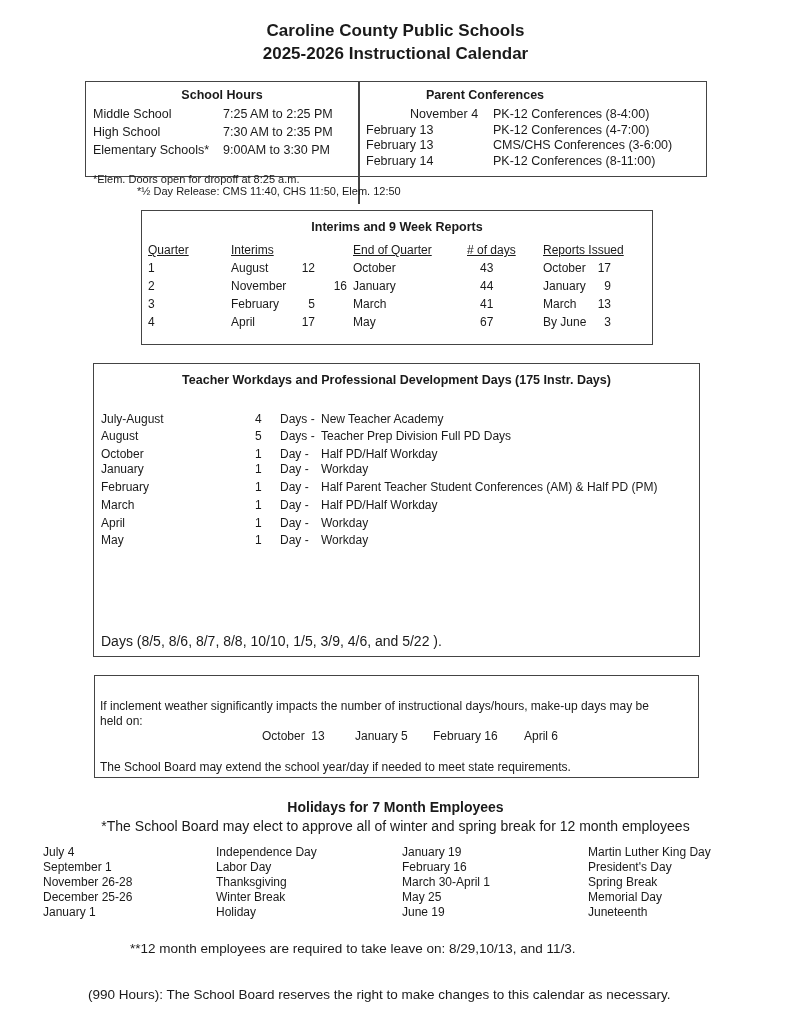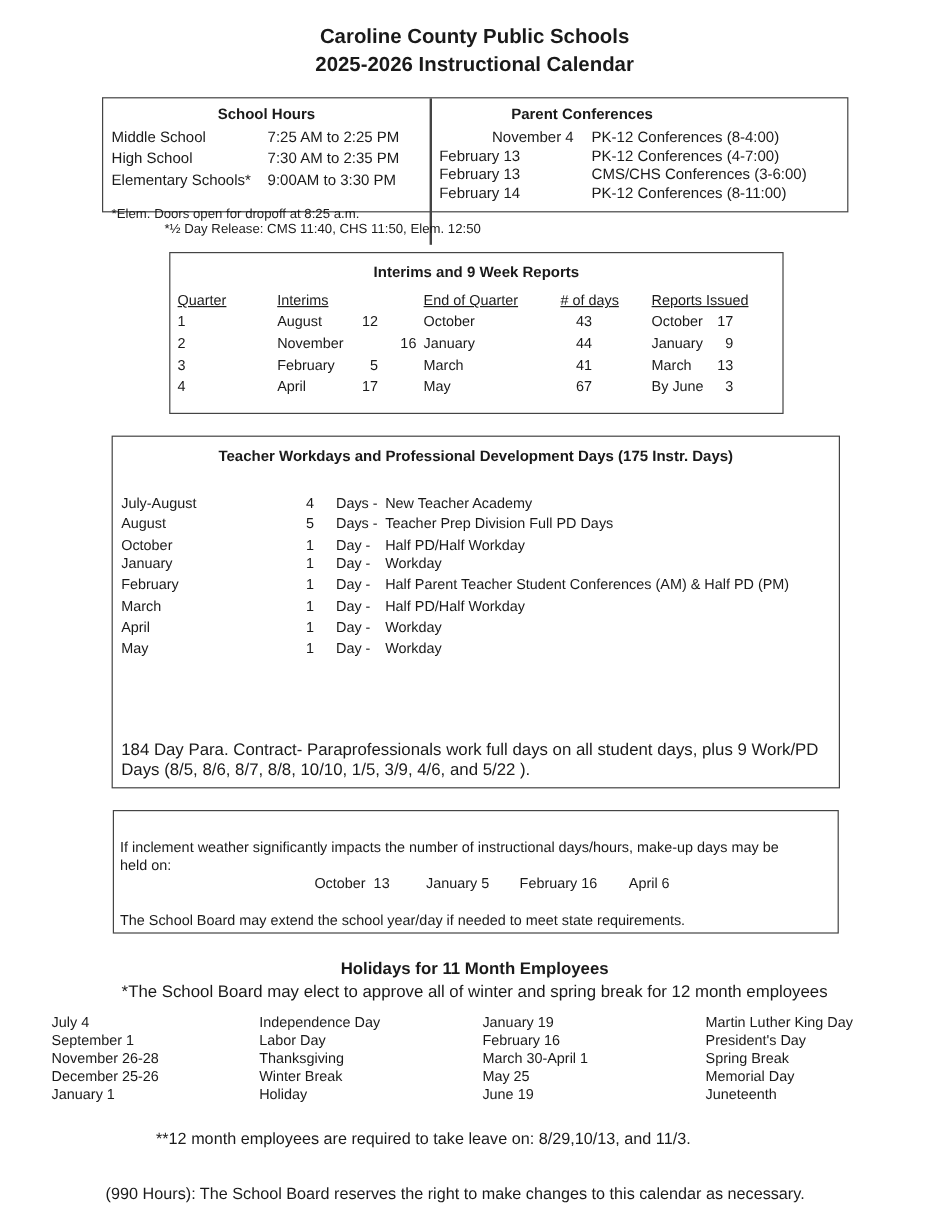--- a/index.html
+++ b/index.html
@@ -146,35 +146,34 @@
     <div class="row t12" style="left:186px; top:151px;">Day -</div>
     <div class="row t12" style="left:227px; top:151px;">Workday</div>
   </div>
   <div>
     <div class="row t12" style="left:7px; top:168px;">May</div>
     <div class="row t12" style="left:161px; top:168px;">1</div>
     <div class="row t12" style="left:186px; top:168px;">Day -</div>
     <div class="row t12" style="left:227px; top:168px;">Workday</div>
   </div>
 
-  <div class="row big" style="left:7px; top:251px;">184 Day Para. Contract- Paraprofessionals work full days on all student days, plus 9 Work/PD</div>
   <div class="row big" style="left:7px; top:268px;">Days (8/5, 8/6, 8/7, 8/8, 10/10, 1/5, 3/9, 4/6, and 5/22 ).</div>
 </div>
 
 <div class="box" style="left:94px; top:675px; width:605px; height:103px;">
   <div class="row t12" style="left:5px; top:22px;">If inclement weather significantly impacts the number of instructional days/hours, make-up days may be</div>
   <div class="row t12" style="left:5px; top:37px;">held on:</div>
   <div class="row t12" style="left:167px; top:52px; white-space:pre;">October  13</div>
   <div class="row t12" style="left:260px; top:52px;">January 5</div>
   <div class="row t12" style="left:338px; top:52px;">February 16</div>
   <div class="row t12" style="left:429px; top:52px;">April 6</div>
   <div class="row t12" style="left:5px; top:83px;">The School Board may extend the school year/day if needed to meet state requirements.</div>
 </div>
 
-<div class="abs" style="left:0; width:791px; top:799px; text-align:center; font-weight:bold; font-size:14px;">Holidays for 11 Month Employees</div>
+<div class="abs" style="left:0; width:791px; top:799px; text-align:center; font-weight:bold; font-size:14px;">Holidays for 7 Month Employees</div>
 <div class="abs" style="left:0; width:791px; top:818px; text-align:center; font-size:14px;">*The School Board may elect to approve all of winter and spring break for 12 month employees</div>
 
 <div>
   <div class="row t12" style="left:43px; top:844px;">July 4</div>
   <div class="row t12" style="left:216px; top:844px;">Independence Day</div>
   <div class="row t12" style="left:43px; top:859px;">September 1</div>
   <div class="row t12" style="left:216px; top:859px;">Labor Day</div>
   <div class="row t12" style="left:43px; top:874px;">November 26-28</div>
   <div class="row t12" style="left:216px; top:874px;">Thanksgiving</div>
   <div class="row t12" style="left:43px; top:889px;">December 25-26</div>

